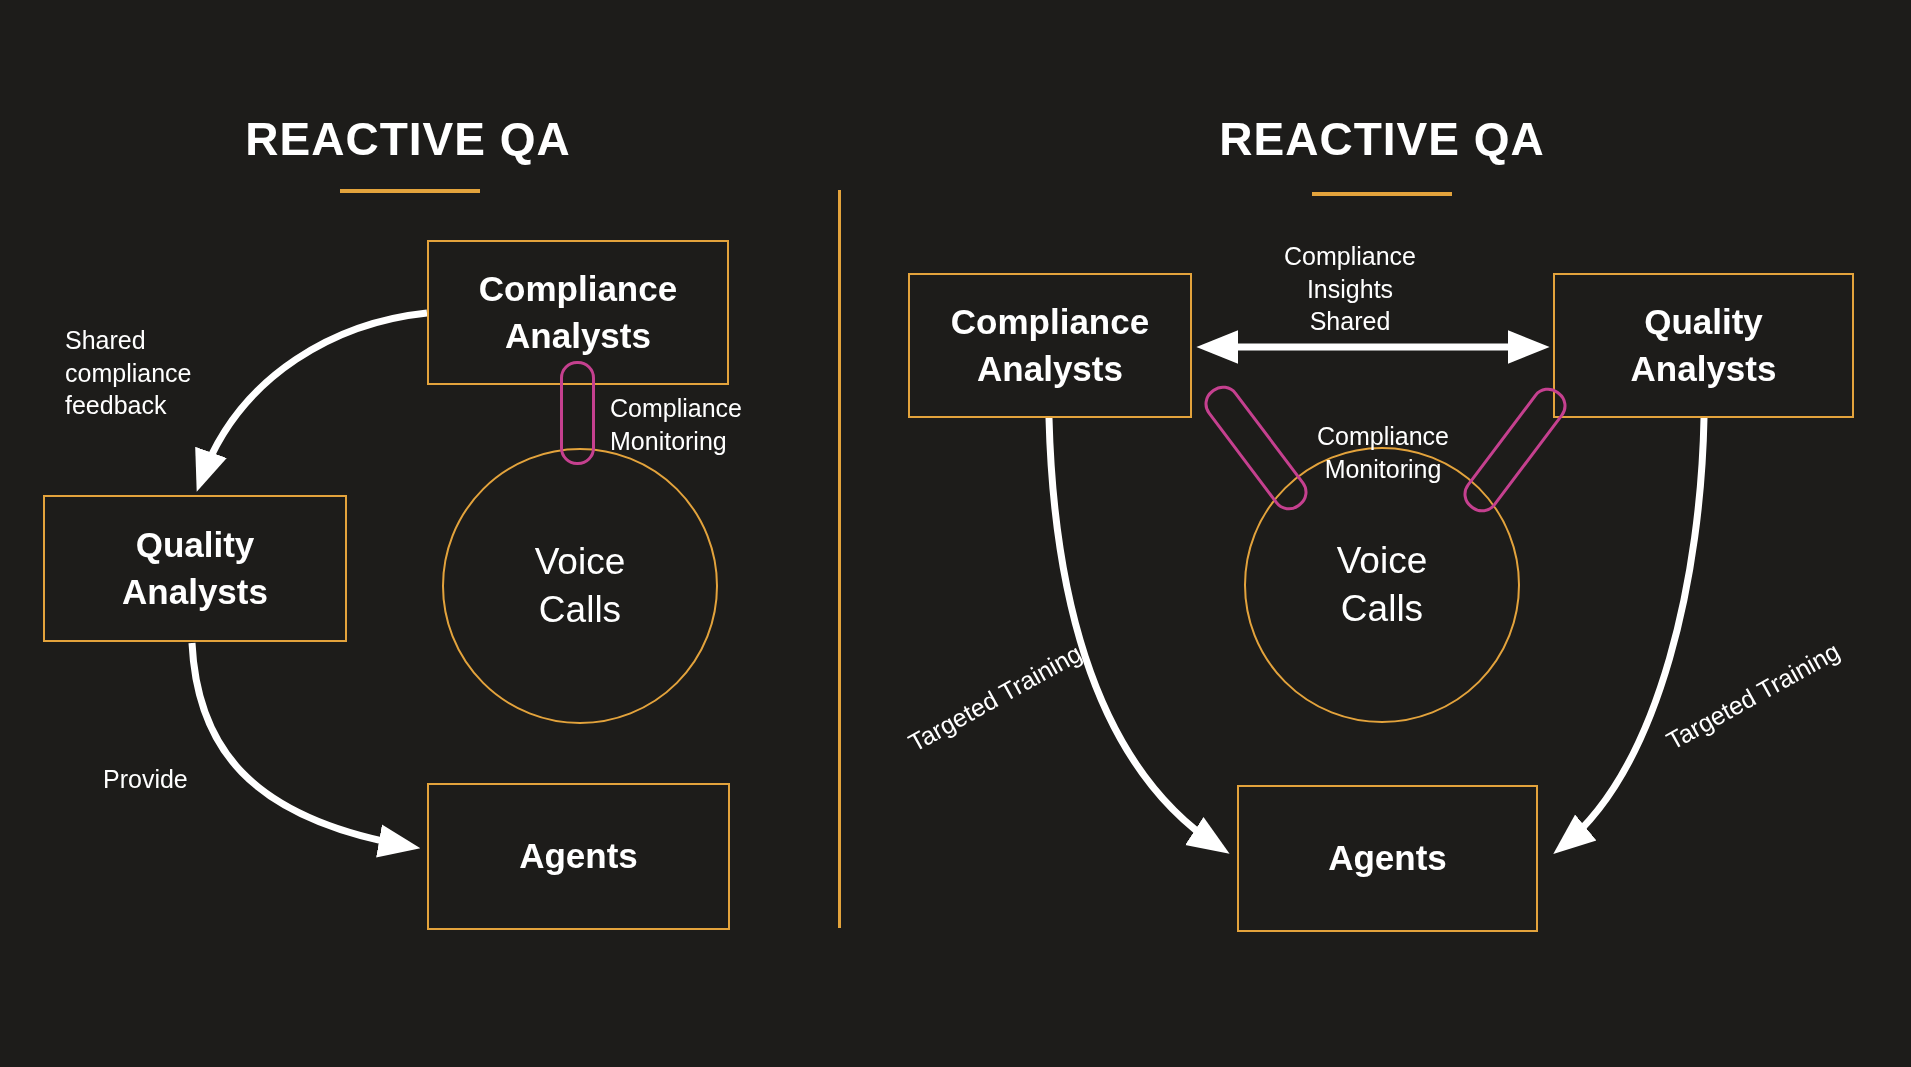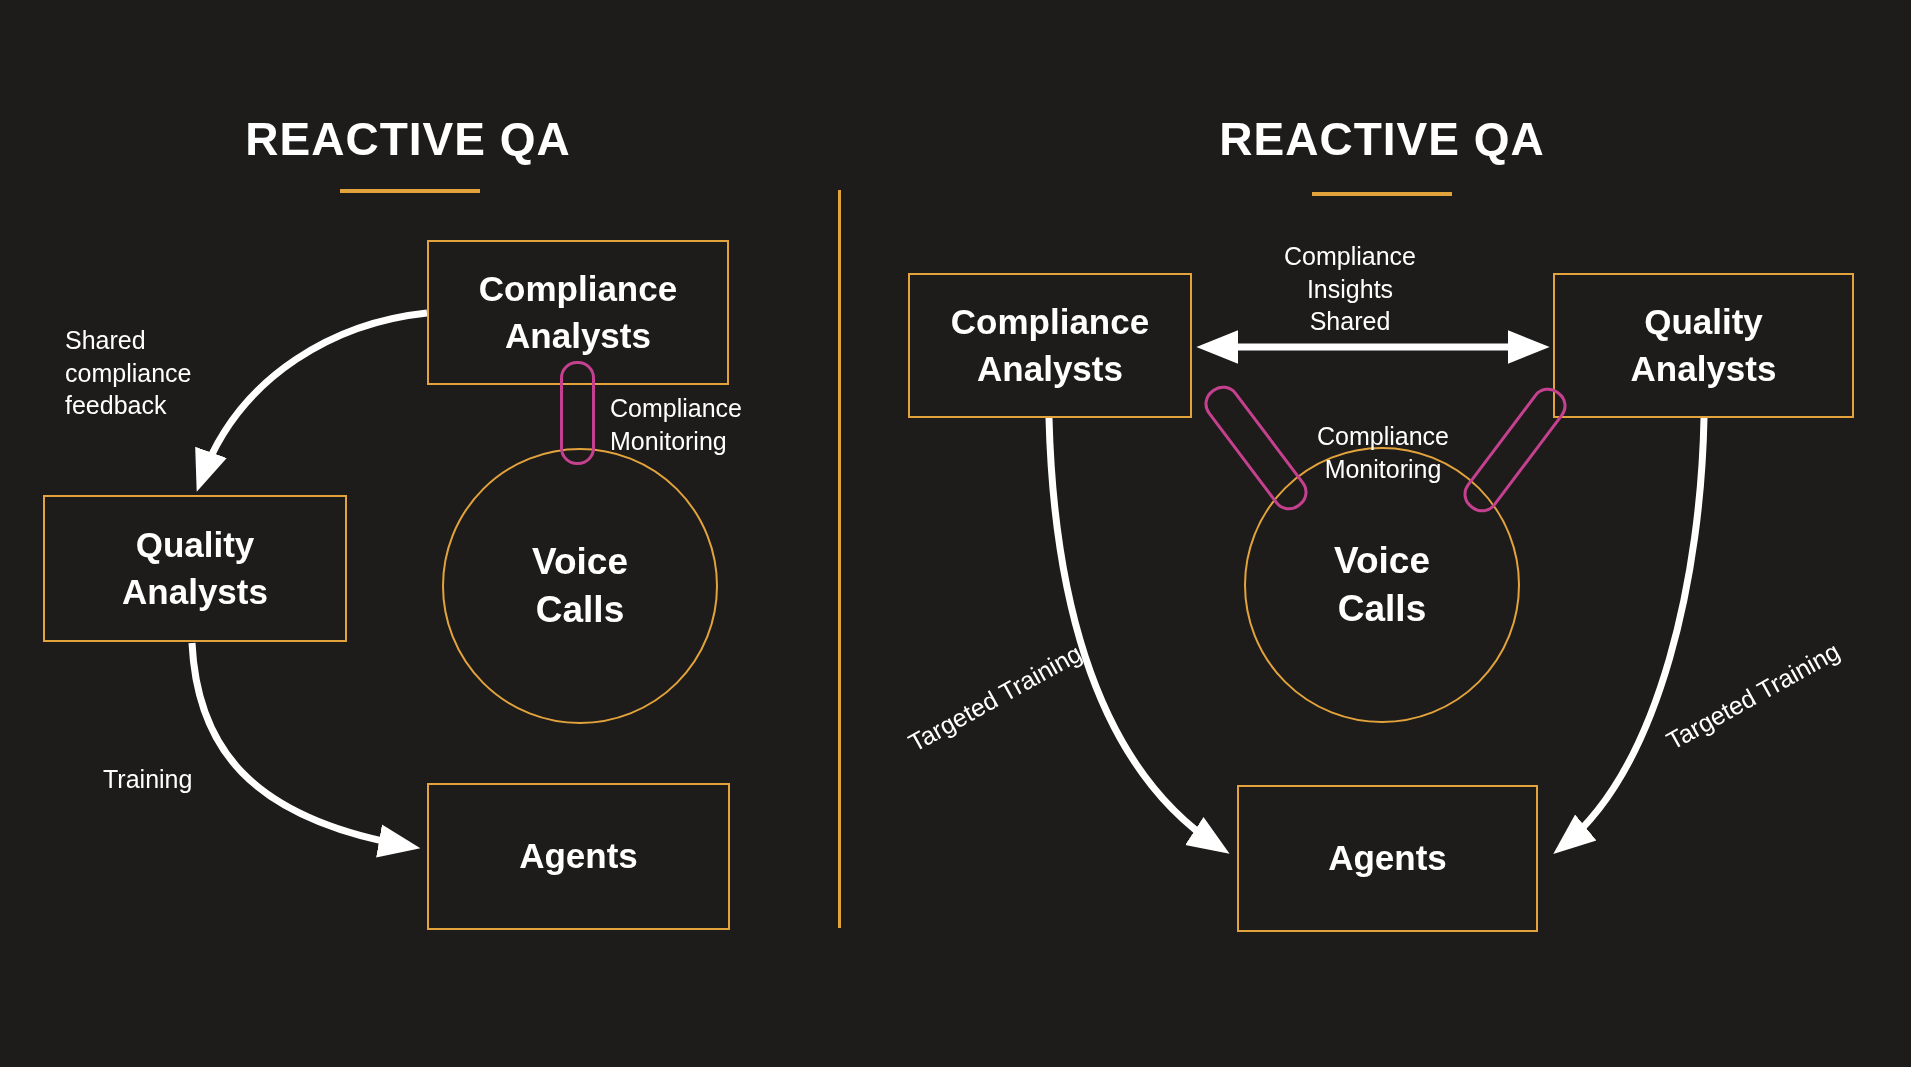--- a/index.html
+++ b/index.html
@@ -16,21 +16,21 @@
          font-size:46px;font-weight:700;letter-spacing:1px;white-space:nowrap;text-align:right;}
   .underline{position:absolute;height:4px;background:var(--orange);}
 
   .obox{position:absolute;border:2.5px solid var(--orange);display:flex;
         align-items:center;justify-content:center;text-align:center;
         color:var(--white);font-weight:700;font-size:35px;line-height:1.32;
         white-space:pre-line;background:transparent;}
 
   .ocircle{position:absolute;border:2.5px solid var(--orange);border-radius:50%;
            display:flex;align-items:center;justify-content:center;text-align:center;
-           color:var(--white);font-weight:700;font-size:37px;line-height:1.3;
+           color:var(--white);font-weight:400;font-size:37px;line-height:1.3;
            white-space:pre-line;}
 
   .note{position:absolute;color:var(--white);font-size:25px;line-height:1.3;
         white-space:pre-line;}
   .note.center{text-align:center;transform:translateX(-50%);}
   .note.rot{transform:translate(-50%,-50%) rotate(-29deg);white-space:nowrap;}
 
   .pill{position:absolute;border:3.5px solid var(--pink);border-radius:17px;
         background:transparent;}
 
@@ -77,21 +77,21 @@
 
   <div class="pill" style="left:560px;top:361px;width:35px;height:104px;"></div>
 
   <div class="note" style="left:65px;top:324px;">Shared
 compliance
 feedback</div>
 
   <div class="note" style="left:610px;top:392px;">Compliance
 Monitoring</div>
 
-  <div class="note" style="left:103px;top:763px;">Training</div>
+  <div class="note" style="left:103px;top:763px;">Provide</div>
 
   <div class="divider" style="left:838px;top:190px;height:738px;"></div>
 
   <div class="title" style="left:1382px;top:112px;">REACTIVE QA</div>
   <div class="underline" style="left:1312px;top:192px;width:140px;"></div>
 
   <div class="obox" style="left:908px;top:273px;width:284px;height:145px;">Compliance
 Analysts</div>
 
   <div class="obox" style="left:1553px;top:273px;width:301px;height:145px;">Quality

